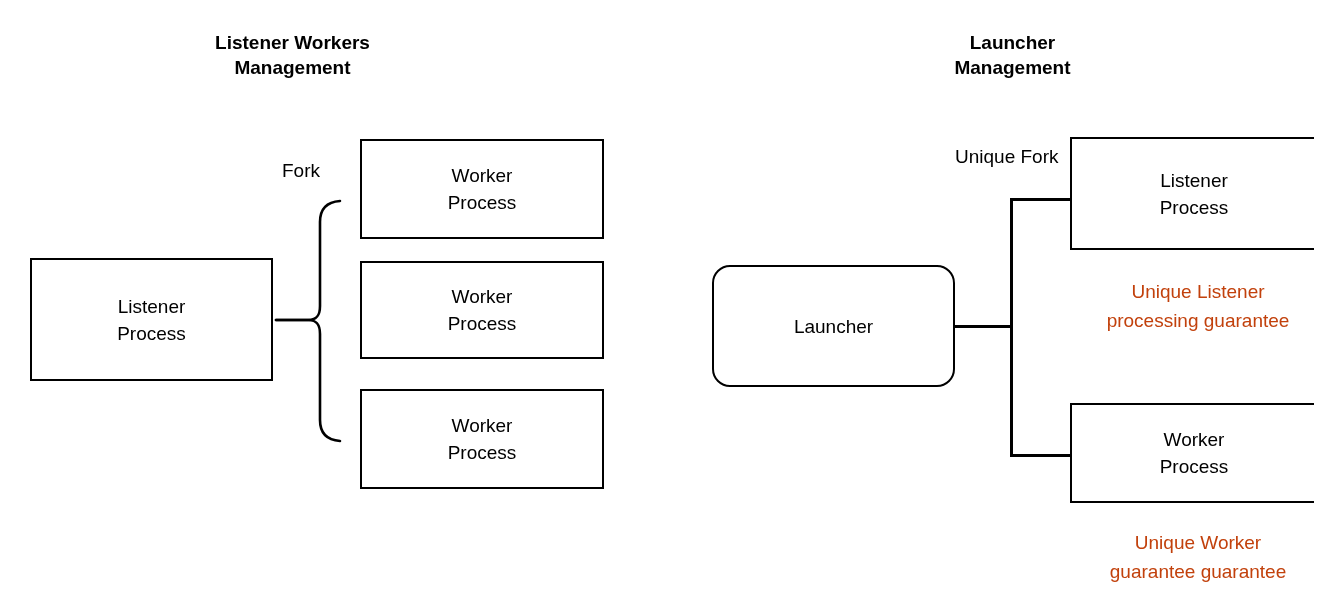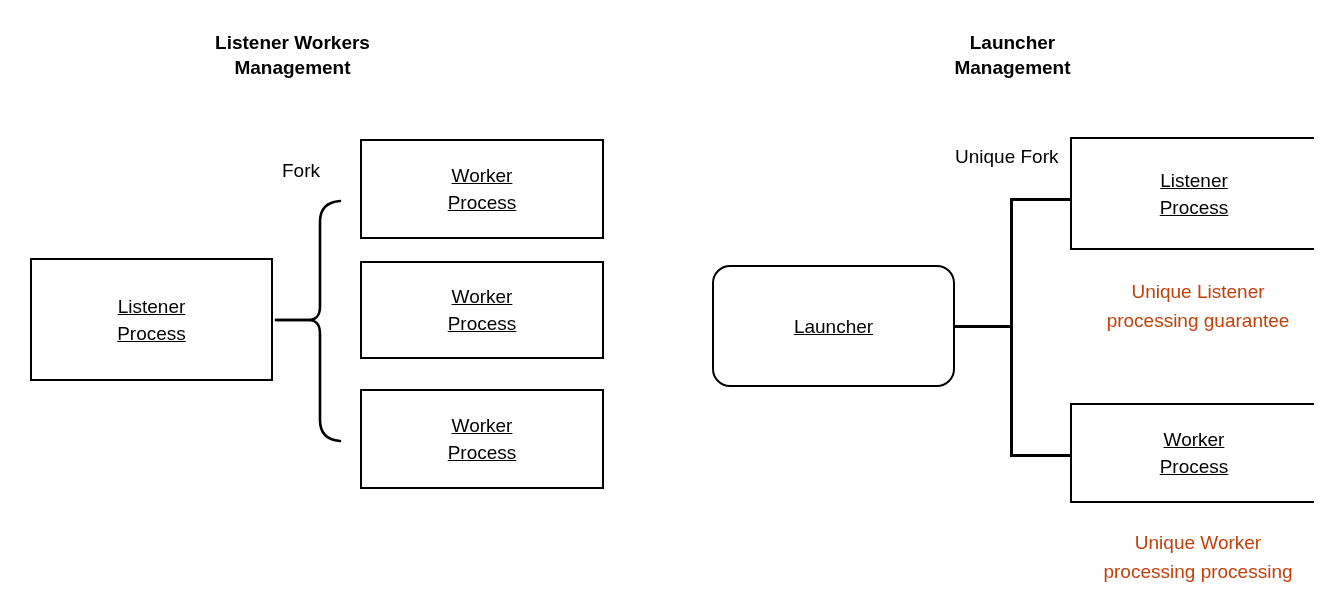--- a/index.html
+++ b/index.html
@@ -32,21 +32,20 @@
     border: 2px solid #000000;
     background: #ffffff;
     display: flex;
     align-items: center;
     justify-content: center;
     text-align: center;
     font-size: 19px;
     line-height: 27px;
     color: #000000;
     white-space: pre-line;
-    text-decoration: underline;
   }
   .node-box.rounded {
     border-radius: 18px;
   }
   .edge-label {
     position: absolute;
     font-size: 19px;
     line-height: 25px;
     color: #000000;
     white-space: nowrap;
@@ -122,15 +121,15 @@
   <div class="node-box" style="left:1070px; top:137px; width:248px; height:113px;">Listener
 Process</div>
 
   <div class="caption" style="left:1078px; top:277px; width:240px;">Unique Listener
 processing guarantee</div>
 
   <div class="node-box" style="left:1070px; top:403px; width:248px; height:100px;">Worker
 Process</div>
 
   <div class="caption" style="left:1078px; top:528px; width:240px;">Unique Worker
-processing processing</div>
+guarantee guarantee</div>
 
 </div>
 
 </body></html>

